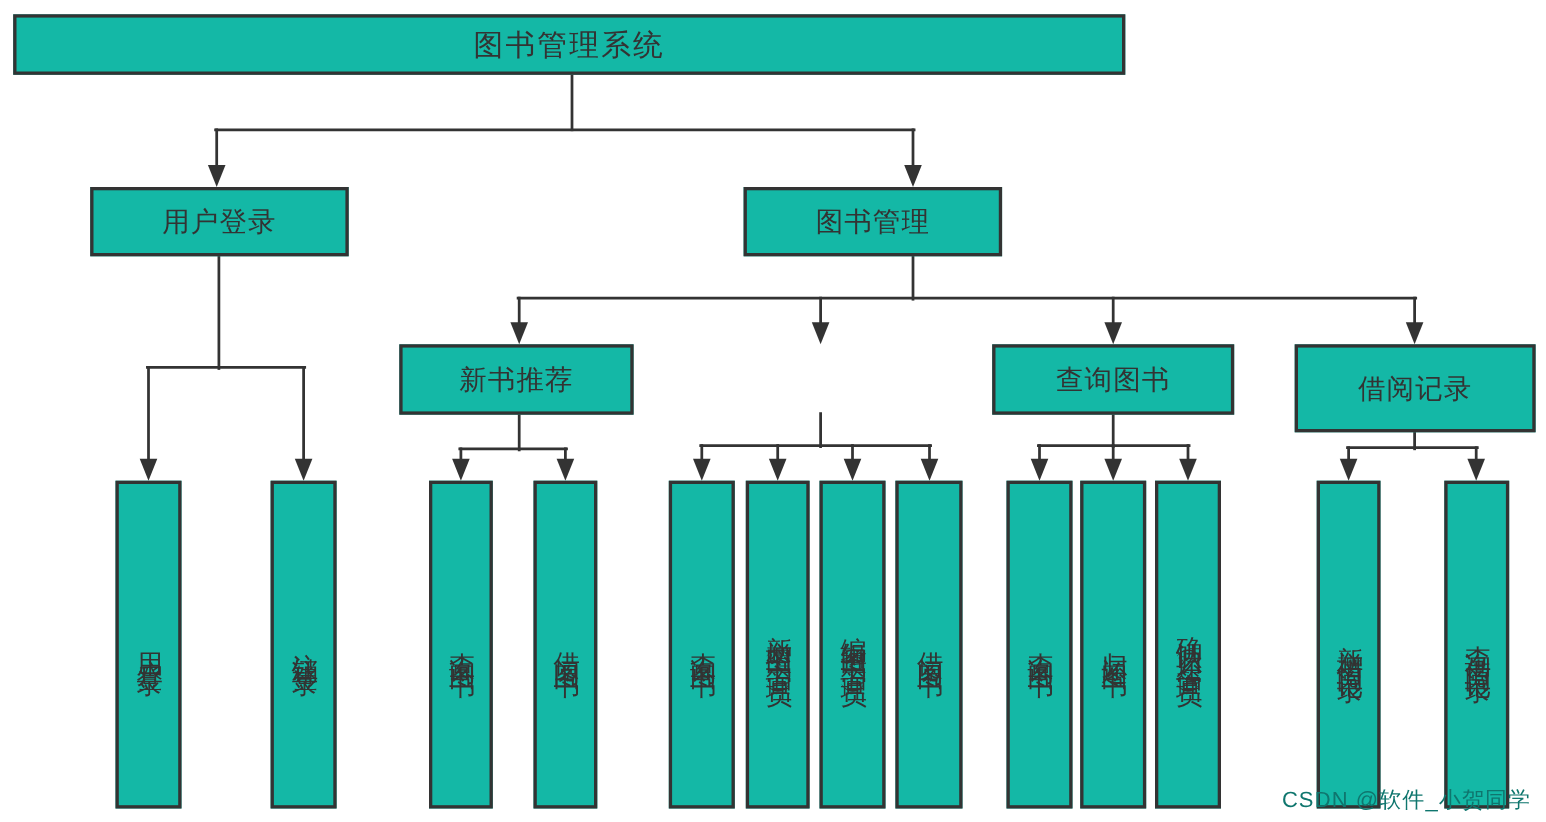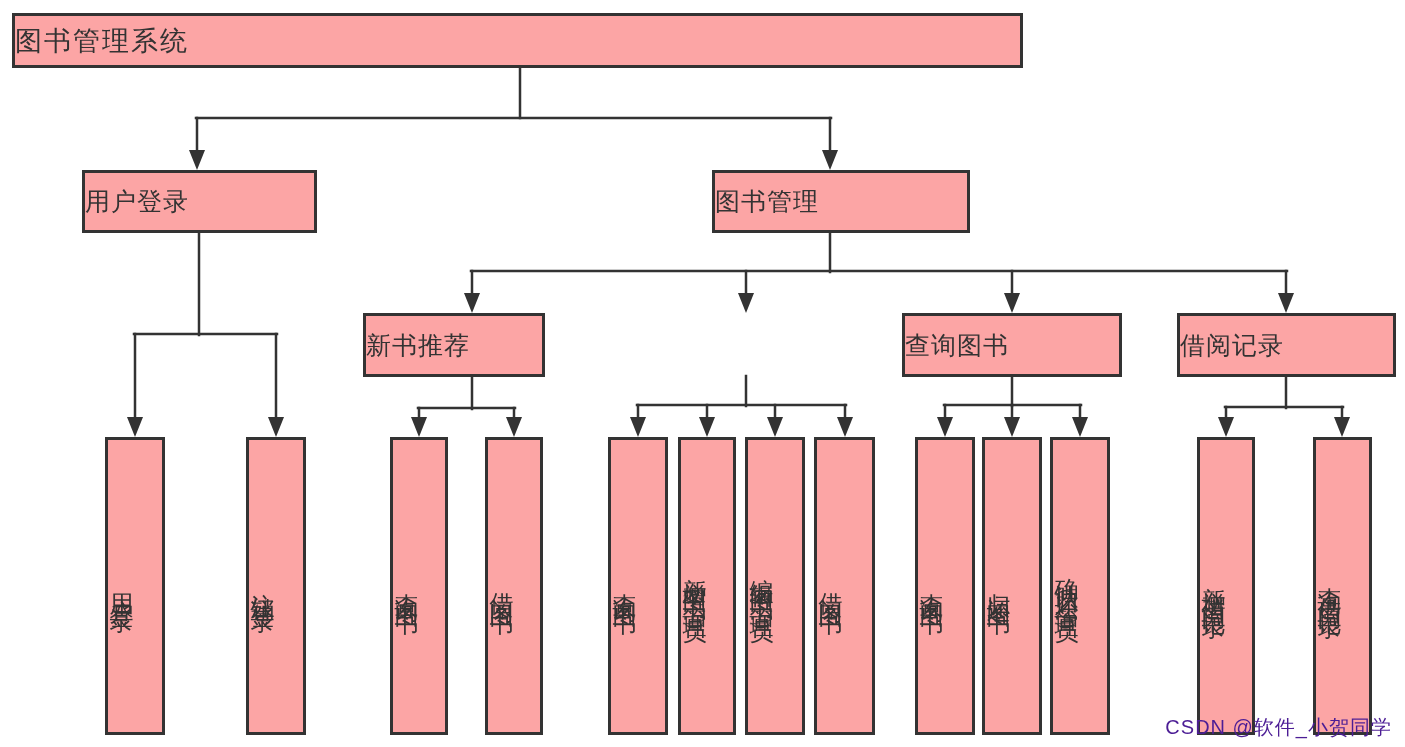--- a/index.html
+++ b/index.html
@@ -19,24 +19,24 @@
   #connectors line {
     stroke: #333333;
     stroke-width: 2.5;
     stroke-linecap: square;
   }
   #connectors polygon { fill: #333333; }
   .node {
     position: absolute;
     box-sizing: border-box;
     border: 3px solid #333333;
-    background: #fca5a5;
+    background: #14b8a6;
     display: flex;
     align-items: center;
-    justify-content: flex-start;
+    justify-content: center;
     color: #333333;
   }
   .hlabel {
     font-size: 25px;
     letter-spacing: 1px;
     white-space: nowrap;
   }
   .root-node .hlabel {
     font-size: 27px;
     letter-spacing: 2px;
@@ -46,21 +46,21 @@
     font-size: 24px;
     letter-spacing: 6px;
     line-height: 1.1;
   }
   .watermark {
     position: absolute;
     top: 714px;
     right: 13px;
     font-size: 20px;
     letter-spacing: 1px;
-    color: #4c1d95;
+    color: #0f766e;
     z-index: 10;
     white-space: nowrap;
   }
 </style>
 </head>
 <body>
 
 <div id="canvas">
 
   <svg id="connectors" width="1405" height="747" viewBox="0 0 1405 747">
@@ -139,31 +139,31 @@
     </g>
   </svg>
 
   <div class="node root-node" style="left:12px; top:13px; width:1011px; height:55px;">
     <span class="hlabel">图书管理系统</span>
   </div>
 
   <div class="node" style="left:82px; top:170px; width:235px; height:63px;">
     <span class="hlabel">用户登录</span>
   </div>
-  <div class="node" style="left:712px; top:170px; width:258px; height:63px;">
+  <div class="node" style="left:676px; top:170px; width:235px; height:63px;">
     <span class="hlabel">图书管理</span>
   </div>
 
-  <div class="node" style="left:363px; top:313px; width:182px; height:64px;">
+  <div class="node" style="left:363px; top:313px; width:213px; height:64px;">
     <span class="hlabel">新书推荐</span>
   </div>
   <div class="node" style="left:902px; top:313px; width:220px; height:64px;">
     <span class="hlabel">查询图书</span>
   </div>
-  <div class="node" style="left:1177px; top:313px; width:219px; height:64px;">
+  <div class="node" style="left:1177px; top:313px; width:219px; height:80px;">
     <span class="hlabel">借阅记录</span>
   </div>
 
   <div class="node" style="left:105px; top:437px; width:60px; height:298px;">
     <span class="vlabel">用户登录</span>
   </div>
   <div class="node" style="left:246px; top:437px; width:60px; height:298px;">
     <span class="vlabel">注销登录</span>
   </div>
 

